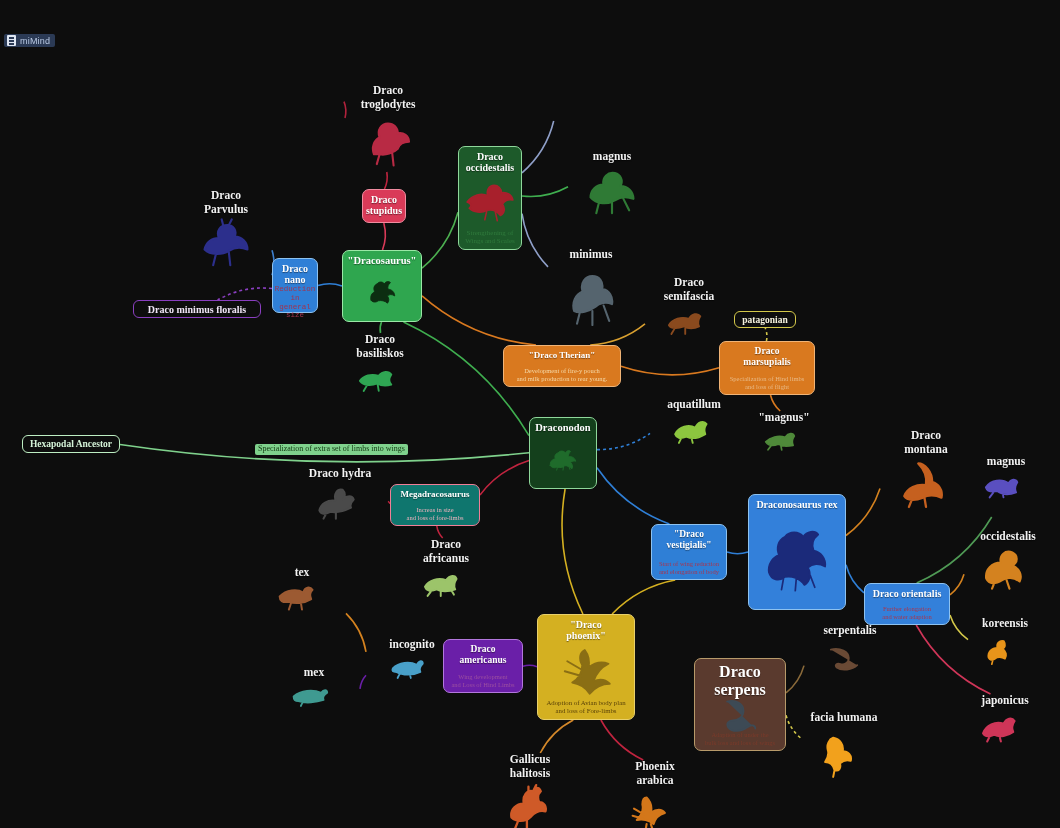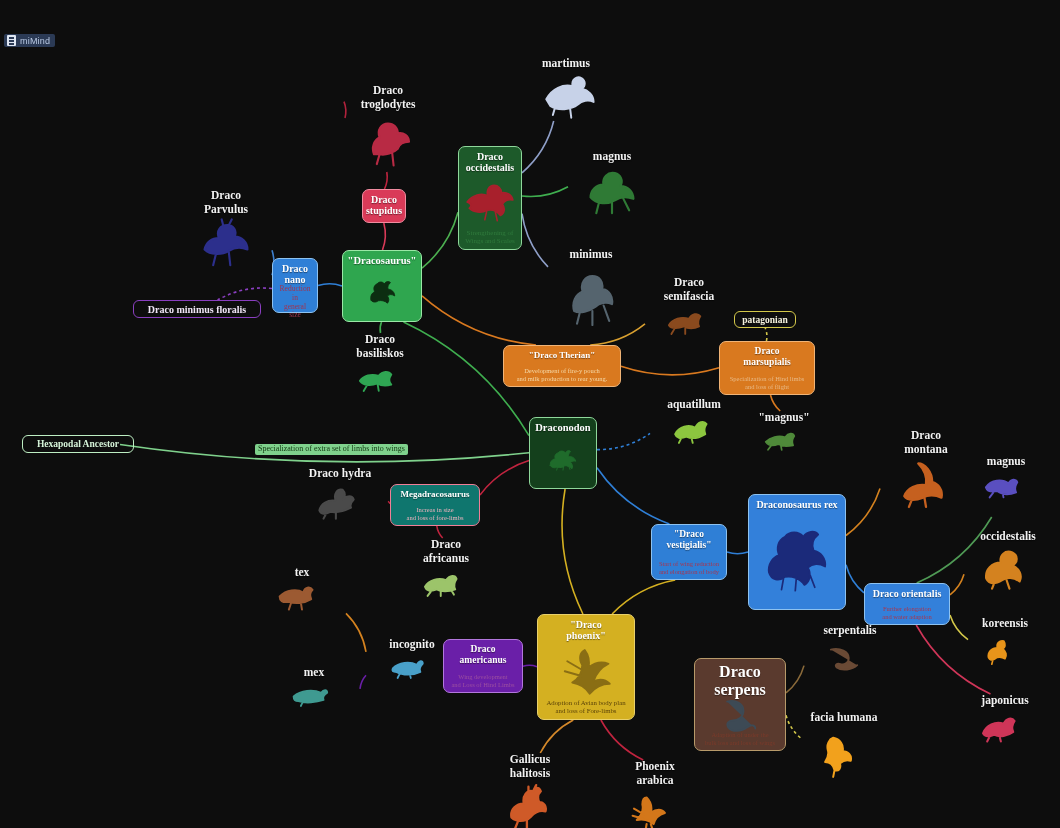--- a/index.html
+++ b/index.html
@@ -204,21 +204,21 @@
       <path d="M537.0,634.7 Q530.1,632.2 523.0,634.2" fill="none" stroke="#6a1fa8" stroke-width="1.6"></path>
       <path d="M443.0,634.6 Q450.4,637.4 458.0,635.3" fill="none" stroke="#6a1fa8" stroke-width="1.6"></path>
       <path d="M366.0,619.9 Q362.2,597.4 346.0,581.4" fill="none" stroke="#d4821f" stroke-width="1.6"></path>
       <path d="M366.0,643.2 Q360.8,649.0 360.0,656.8" fill="none" stroke="#6a1fa8" stroke-width="1.6"></path>
       <path d="M786.0,660.9 Q799.4,650.1 804.0,633.6" fill="none" stroke="#8a6a3a" stroke-width="1.6"></path>
       <path d="M786.0,683.3 Q790.2,697.8 802.0,707.1" fill="none" stroke="#d4c84a" stroke-width="1.6" stroke-dasharray="3,3"></path>
       <path d="M675.2,548.0 Q638.2,554.9 612.1,582.0" fill="none" stroke="#d4b021" stroke-width="1.6"></path>
     </svg>
 
   <div id="nodes">
-      <div class="pill" style="left: 22px; top: 403px; width: 112px; height: 18px; border: 1.5px solid rgb(189, 238, 194); color: rgb(213, 243, 216); font-size: 9.5px; font-family: Liberation Serif, serif;">Hexapodal Ancestor</div>
+      <div class="pill" style="left: 22px; top: 403px; width: 98px; height: 18px; border: 1.5px solid rgb(189, 238, 194); color: rgb(213, 243, 216); font-size: 9.5px; font-family: Liberation Serif, serif;">Hexapodal Ancestor</div>
       <div class="node" style="left: 529px; top: 385px; width: 68px; height: 72px; background: rgb(20, 64, 28); border: 1.5px solid rgb(143, 216, 155);">
         <div class="n-title" style="font-size: 10.5px; color: rgb(255, 255, 255); white-space: pre-line;">Draconodon</div>
         <div class="n-art">
           <svg width="58" height="26" viewBox="0 0 100 82">
             <path d="M10,62 C8,50 16,42 26,40 C22,32 26,24 34,22 C40,14 52,14 58,22 C62,14 70,12 74,18 C68,22 66,28 68,34 C78,32 88,38 90,48 C84,46 78,48 74,52 C80,58 82,66 78,72 C72,66 64,62 56,62 C50,68 40,70 32,66 C26,70 16,70 10,62 Z M34,62 L30,76 M52,62 L50,76 M66,58 L72,74" fill="#1f6b2b" stroke="#1f6b2b" stroke-width="3" stroke-linecap="round" stroke-linejoin="round"></path>
           </svg>
         </div>
       </div>
       <div class="node" style="left: 342px; top: 218px; width: 80px; height: 72px; background: rgb(47, 166, 79); border: 1.5px solid rgb(154, 232, 166);">
         <div class="n-title" style="font-size: 10.5px; color: rgb(255, 255, 255); white-space: pre-line;">"Dracosaurus"</div>
@@ -239,21 +239,21 @@
         <div class="n-sub" style="font-size: 7px; color: rgb(47, 122, 60); white-space: pre-line; margin-top: auto;">Strengthening of
 Wings and Scales</div>
       </div>
       <div class="node" style="left: 362px; top: 157px; width: 44px; height: 34px; background: rgb(217, 58, 88); border: 1.5px solid rgb(240, 140, 160);">
         <div class="n-title" style="font-size: 10px; color: rgb(255, 255, 255); white-space: pre-line;">Draco
 stupidus</div>
       </div>
       <div class="node" style="left: 272px; top: 226px; width: 46px; height: 55px; background: rgb(47, 127, 214); border: 1.5px solid rgb(141, 194, 240);">
         <div class="n-title" style="font-size: 10px; color: rgb(255, 255, 255); white-space: pre-line;">Draco
 nano</div>
-        <div class="n-sub" style="font-size: 7.5px; color: rgb(160, 52, 80); white-space: pre-line; margin-top: auto;">Reduction in
+        <div class="n-sub" style="font-size: 7.5px; color: rgb(160, 52, 80); white-space: pre-line; margin-top: auto; font-family: Liberation Mono, monospace;">Reduction in
 general size</div>
       </div>
       <div class="pill" style="left: 133px; top: 268px; width: 128px; height: 18px; border: 1.5px solid rgb(138, 63, 192); color: rgb(240, 230, 247); font-size: 10px;">Draco minimus floralis</div>
       <div class="node" style="left: 503px; top: 313px; width: 118px; height: 42px; background: rgb(217, 121, 31); border: 1.5px solid rgb(240, 180, 119);">
         <div class="n-title" style="font-size: 9px; color: rgb(255, 255, 255); white-space: pre-line;">"Draco Therian"</div>
         <div class="n-sub" style="font-size: 6.5px; color: rgb(245, 217, 168); white-space: pre-line; margin-top: auto;">Development of fire-y pouch
 and milk production to rear young.</div>
       </div>
       <div class="pill" style="left: 734px; top: 279px; width: 62px; height: 17px; border: 1.5px solid rgb(212, 200, 74); color: rgb(246, 243, 224); font-size: 9.5px;">patagonian</div>
       <div class="node" style="left: 719px; top: 309px; width: 96px; height: 54px; background: rgb(217, 121, 31); border: 1.5px solid rgb(240, 180, 119);">
@@ -315,28 +315,20 @@
       </div>
       <div class="leaf" style="left: 345px; top: 52px; width: 86px;">
         <div class="l-label">Draco
 troglodytes</div>
         <div class="l-art">
           <svg width="56" height="56" viewBox="0 0 80 70">
             <path d="M20,54 C16,44 20,34 28,30 C24,20 30,10 40,10 C48,10 54,16 54,24 C62,22 70,28 70,36 C62,36 56,40 54,46 C48,52 36,56 28,54 Z M28,54 L24,68 M46,52 L48,70" fill="#b82a44" stroke="#b82a44" stroke-width="3" stroke-linecap="round" stroke-linejoin="round"></path>
           </svg>
         </div>
       </div>
-      <div class="leaf" style="left: 522px; top: 25px; width: 88px;">
-        <div class="l-label">martimus</div>
-        <div class="l-art">
-          <svg width="58" height="46" viewBox="0 0 80 70">
-            <path d="M10,40 C18,24 36,16 50,20 C48,10 56,4 64,8 C70,12 70,20 64,24 C74,26 82,34 82,44 C74,40 64,42 58,48 C48,56 28,58 16,50 Z M24,50 L20,64 M46,52 L48,68" fill="#c7d2e8" stroke="#c7d2e8" stroke-width="3" stroke-linecap="round" stroke-linejoin="round"></path>
-          </svg>
-        </div>
-      </div>
       <div class="leaf" style="left: 568px; top: 118px; width: 88px;">
         <div class="l-label">magnus</div>
         <div class="l-art">
           <svg width="58" height="50" viewBox="0 0 80 70">
             <path d="M10,44 C10,34 18,26 28,26 C26,16 34,8 44,10 C52,12 56,20 52,28 C62,28 70,36 70,46 C60,42 50,44 44,48 C34,54 18,54 10,44 Z M22,50 L18,66 M40,50 L40,66 M56,46 L64,62" fill="#2f7a35" stroke="#2f7a35" stroke-width="3" stroke-linecap="round" stroke-linejoin="round"></path>
           </svg>
         </div>
       </div>
       <div class="leaf" style="left: 548px; top: 216px; width: 86px;">
         <div class="l-label">minimus</div>

